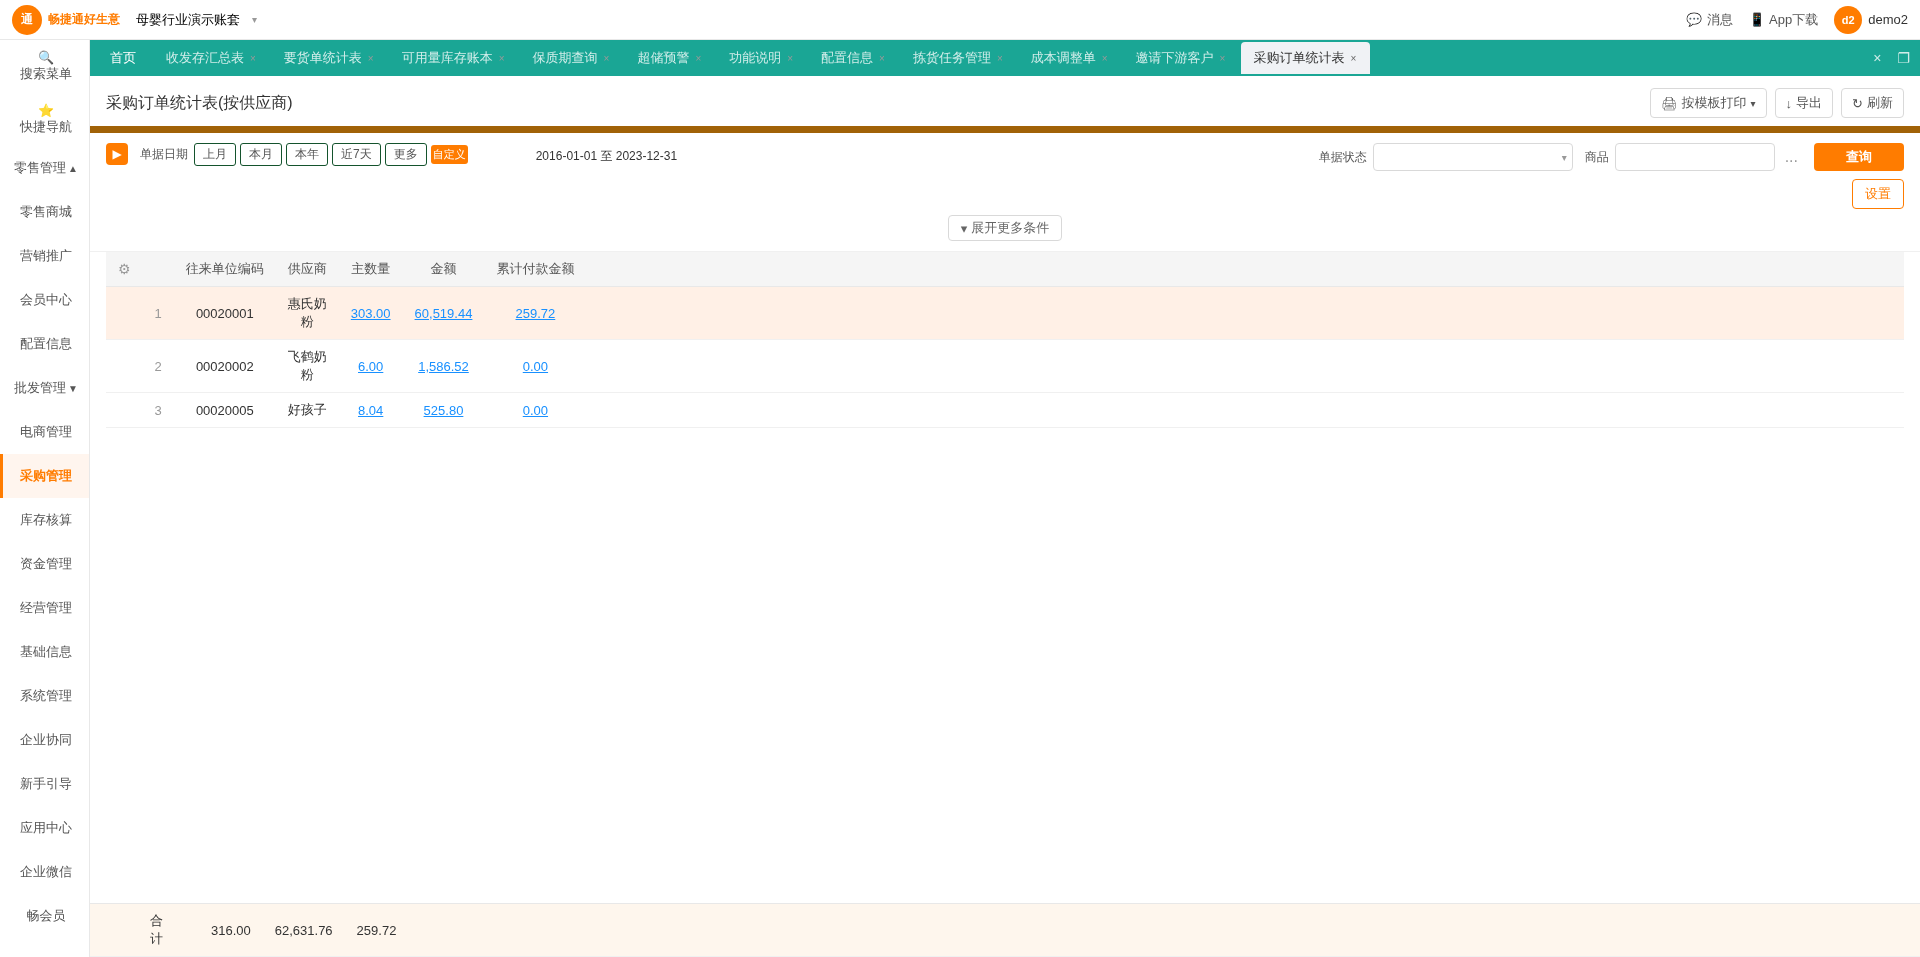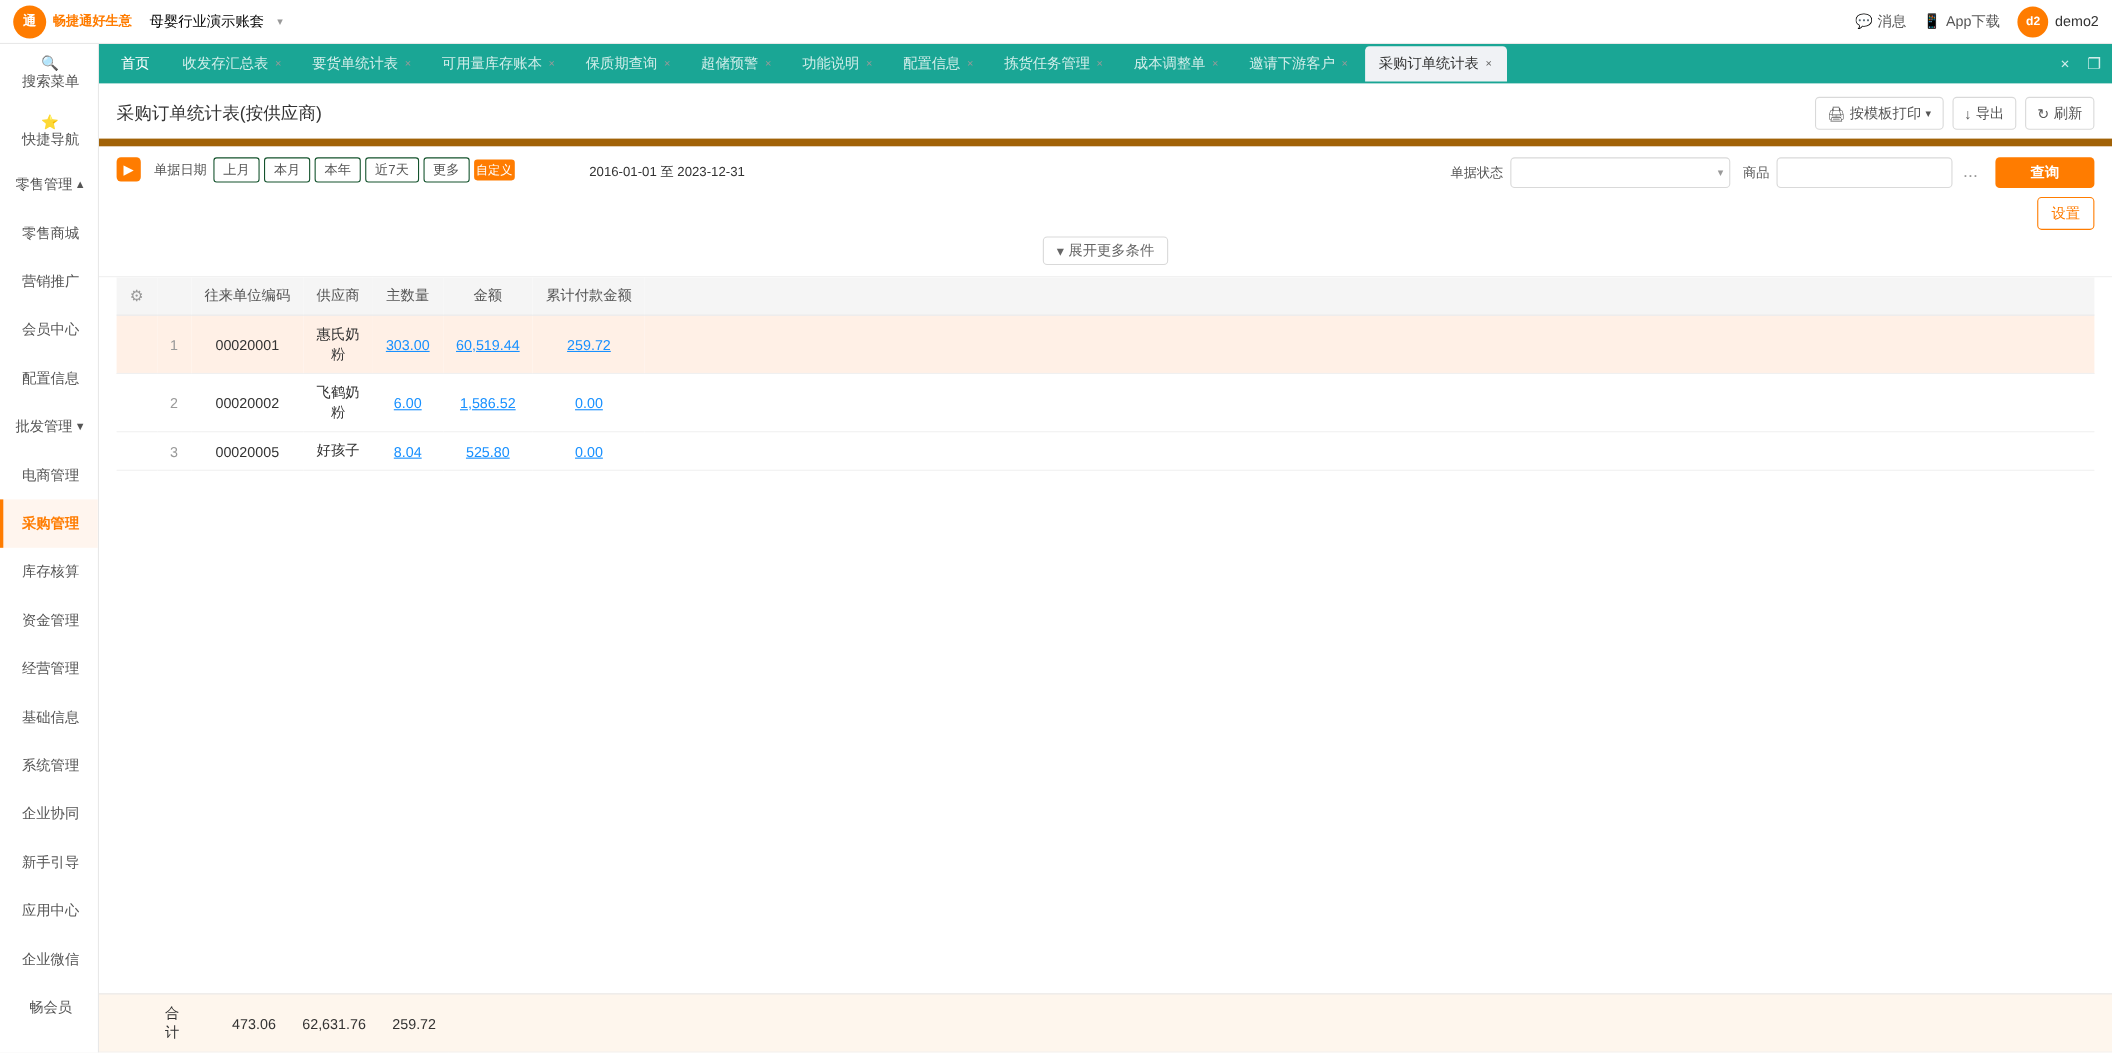--- a/index.html
+++ b/index.html
@@ -379,21 +379,21 @@
       </div>
 
       <div class="table-footer">
         <table style="width:100%;border-collapse:collapse;">
           <tbody>
               <tr>
             <td style="width:40px;"></td>
             <td style="width:40px;"></td>
             <td style="text-align:center;font-weight:500;">合计</td>
             <td style="text-align:center;"></td>
-            <td style="text-align:center;font-weight:500;">473.06</td>
+            <td style="text-align:center;font-weight:500;">316.00</td>
             <td style="text-align:center;font-weight:500;">62,631.76</td>
             <td style="text-align:center;font-weight:500;">259.72</td>
             <td style="width:100%;"></td>
           </tr>
         </tbody>
           </table>
       </div>
     </div>
   </div>
 </div>

